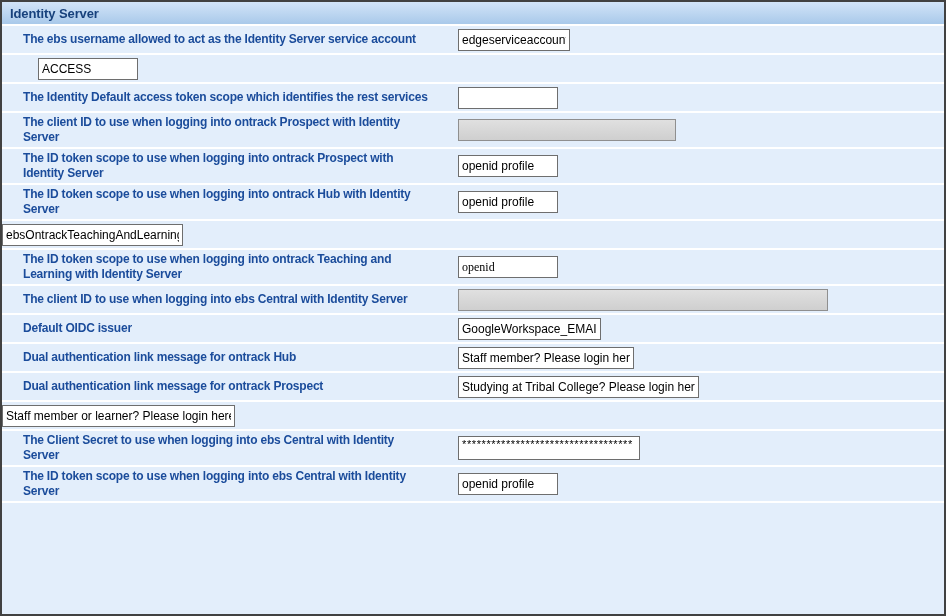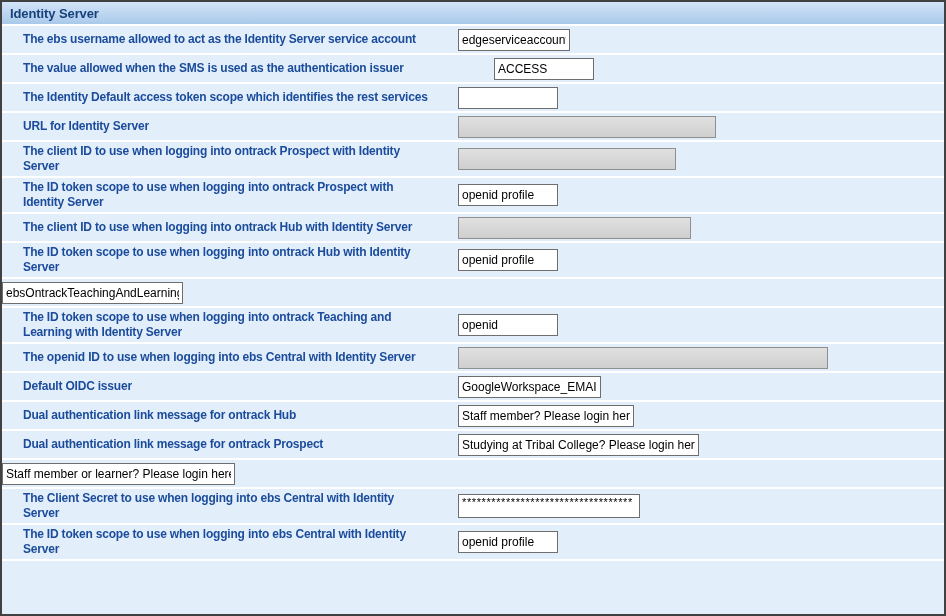--- a/index.html
+++ b/index.html
@@ -78,87 +78,74 @@
   </div>
   <div class="rows">
   <div class="settings-row">
     <div class="label-cell">The ebs username allowed to act as the Identity Server service account</div>
     <div class="input-cell">
       <input class="field" type="text" value="edgeserviceaccount" style="width: 112px;">
     </div>
   </div>
 
   <div class="settings-row">
-    <div class="label-cell">The value allowed when the SMS is used as the authentication issuer</div>
     <div class="input-cell">
       <input class="field" type="text" value="ACCESS" style="width: 100px; margin-left: 36px;">
     </div>
   </div>
 
   <div class="settings-row">
     <div class="label-cell">The Identity Default access token scope which identifies the rest services</div>
     <div class="input-cell">
       <input class="field" type="text" style="width: 100px;">
     </div>
   </div>
 
-  <div class="settings-row">
-    <div class="label-cell">URL for Identity Server</div>
-    <div class="input-cell">
-      <input class="field disabled" type="text" disabled="" style="width: 258px;">
-    </div>
-  </div>
 
   <div class="settings-row">
     <div class="label-cell">The client ID to use when logging into ontrack Prospect with Identity
 Server</div>
     <div class="input-cell">
       <input class="field disabled" type="text" disabled="" style="width: 218px;">
     </div>
   </div>
 
   <div class="settings-row">
     <div class="label-cell">The ID token scope to use when logging into ontrack Prospect with
 Identity Server</div>
     <div class="input-cell">
       <input class="field" type="text" value="openid profile" style="width: 100px;">
     </div>
   </div>
 
-  <div class="settings-row">
-    <div class="label-cell">The client ID to use when logging into ontrack Hub with Identity Server</div>
-    <div class="input-cell">
-      <input class="field disabled" type="text" disabled="" style="width: 233px;">
-    </div>
-  </div>
 
   <div class="settings-row">
     <div class="label-cell">The ID token scope to use when logging into ontrack Hub with Identity
 Server</div>
     <div class="input-cell">
       <input class="field" type="text" value="openid profile" style="width: 100px;">
     </div>
   </div>
 
   <div class="settings-row">
     <div class="input-cell">
       <input class="field" type="text" value="ebsOntrackTeachingAndLearning" style="width: 181px;">
     </div>
   </div>
 
   <div class="settings-row">
     <div class="label-cell">The ID token scope to use when logging into ontrack Teaching and
 Learning with Identity Server</div>
     <div class="input-cell">
-      <input class="field" type="text" value="openid" style="width: 100px;">
+      <input class="field" type="text" value="openid" style="width: 100px; font-family: Liberation Serif, serif;">
     </div>
   </div>
 
   <div class="settings-row">
-    <div class="label-cell">The openid ID to use when logging into ebs Central with Identity Server</div>
+    <div class="label-cell">The client ID to use when logging into ebs Central with Identity Server</div>
     <div class="input-cell">
       <input class="field disabled" type="text" disabled="" style="width: 370px;">
     </div>
   </div>
 
   <div class="settings-row">
     <div class="label-cell">Default OIDC issuer</div>
     <div class="input-cell">
       <input class="field" type="text" value="GoogleWorkspace_EMAIL" style="width: 143px;">
     </div>

